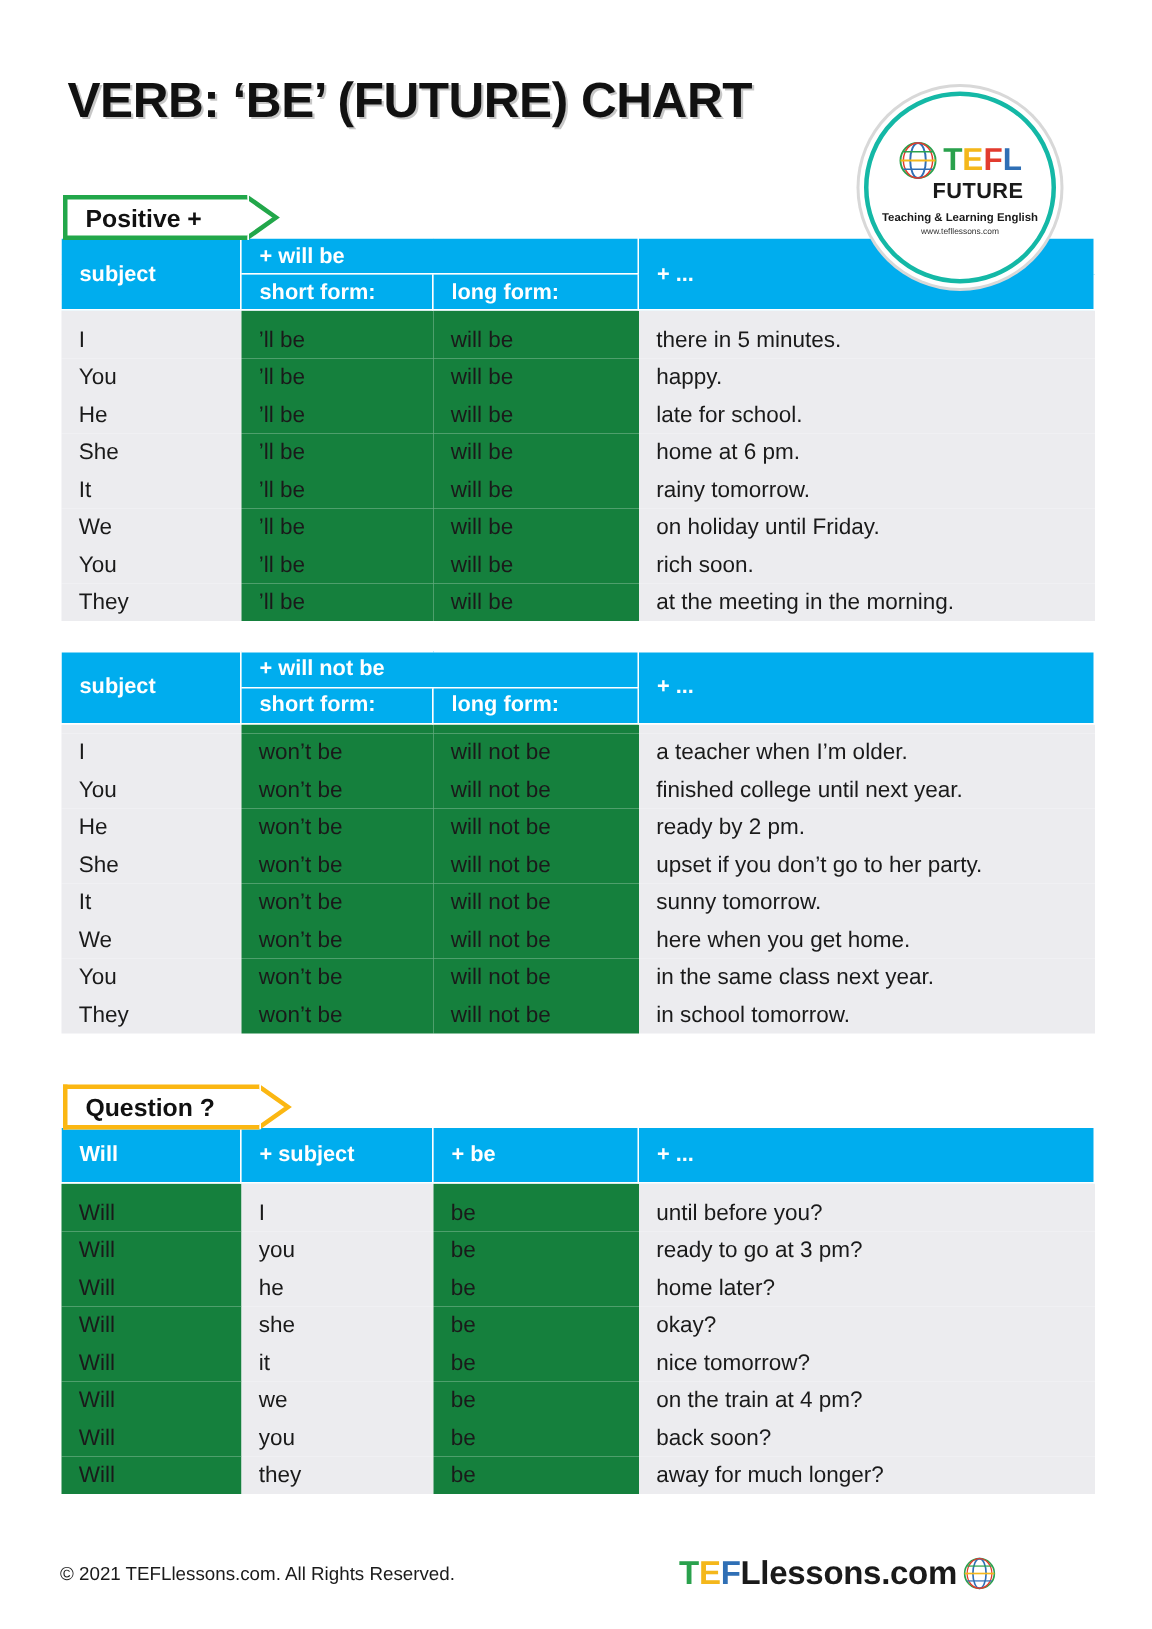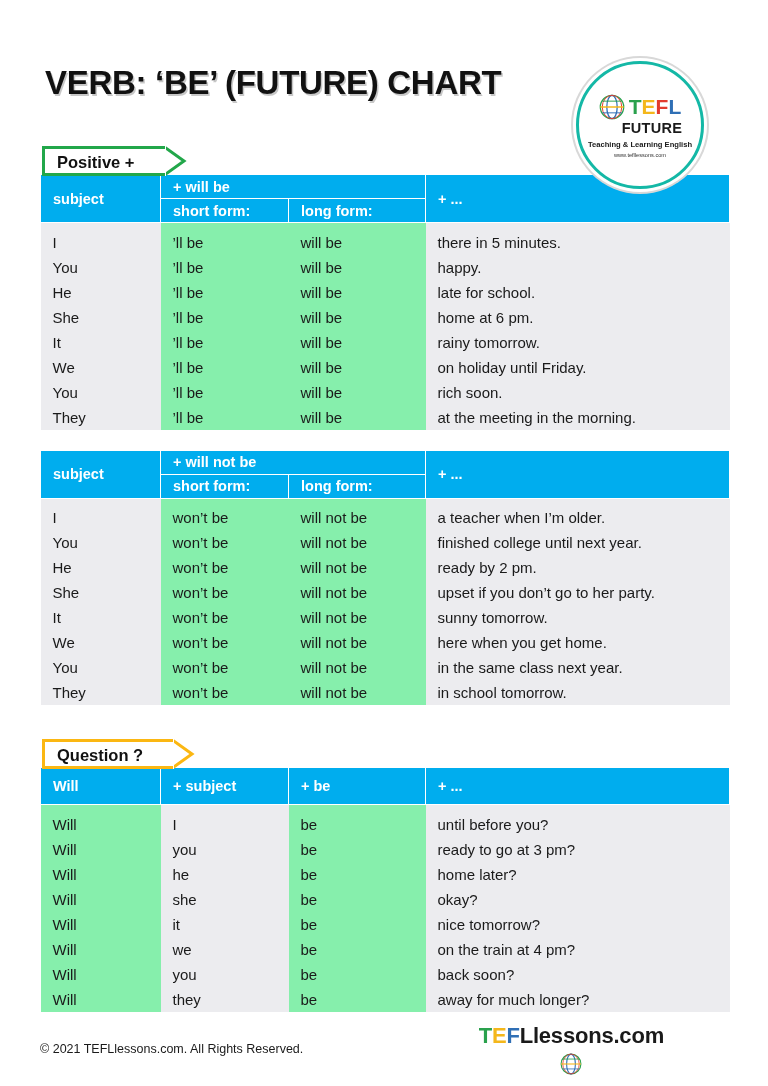--- a/index.html
+++ b/index.html
@@ -11,21 +11,21 @@
     font-family: "Liberation Sans", sans-serif;
     color: #1a1a1a;
     position: relative;
     overflow: hidden;
   }
 
   .page {
     position: relative;
     width: 704px;
     height: 1086px;
-    padding: 16px 40px;
+    padding: 0 40px;
   }
 
   
   .header {
     position: relative;
     height: 118px;
   }
   .page-title {
     position: absolute;
     left: 5px;
@@ -172,21 +172,21 @@
   .th-plus { height: 49px; vertical-align: bottom; padding-bottom: 5px; }
   .th-sub { font-size: 13.5px; text-align: center; padding-left: 0; }
 
   .tbl td {
     font-size: 15px;
     height: 25px;
     padding-left: 12px;
     color: #1a1a1a;
   }
   .c-gray { background: #ececef; }
-  .c-blue { background: #86efac; }
+  .c-blue { background: #15803d; }
   .spacer-row td { height: 7px; padding: 0; }
 
   .sec-gap-a { height: 22px; }
   .sec-gap-b { height: 22px; }
 
   
   .footer {
     position: absolute;
     left: 40px;
     right: 40px;
@@ -197,21 +197,20 @@
     justify-content: space-between;
   }
   .copyright {
     font-size: 12.5px;
     color: #1a1a1a;
   }
   .footer-brand {
     display: flex;
     align-items: center;
     gap: 4px;
-    flex-direction: column;
   }
   .fb-text {
     font-size: 22px;
     font-weight: bold;
     letter-spacing: -0.2px;
   }
   .fb-text .t { color: #2aa14d; }
   .fb-text .e { color: #f4b71b; }
   .fb-text .f { color: #2f6fb5; }
   .fb-text .rest { color: #1a1a1a; }

